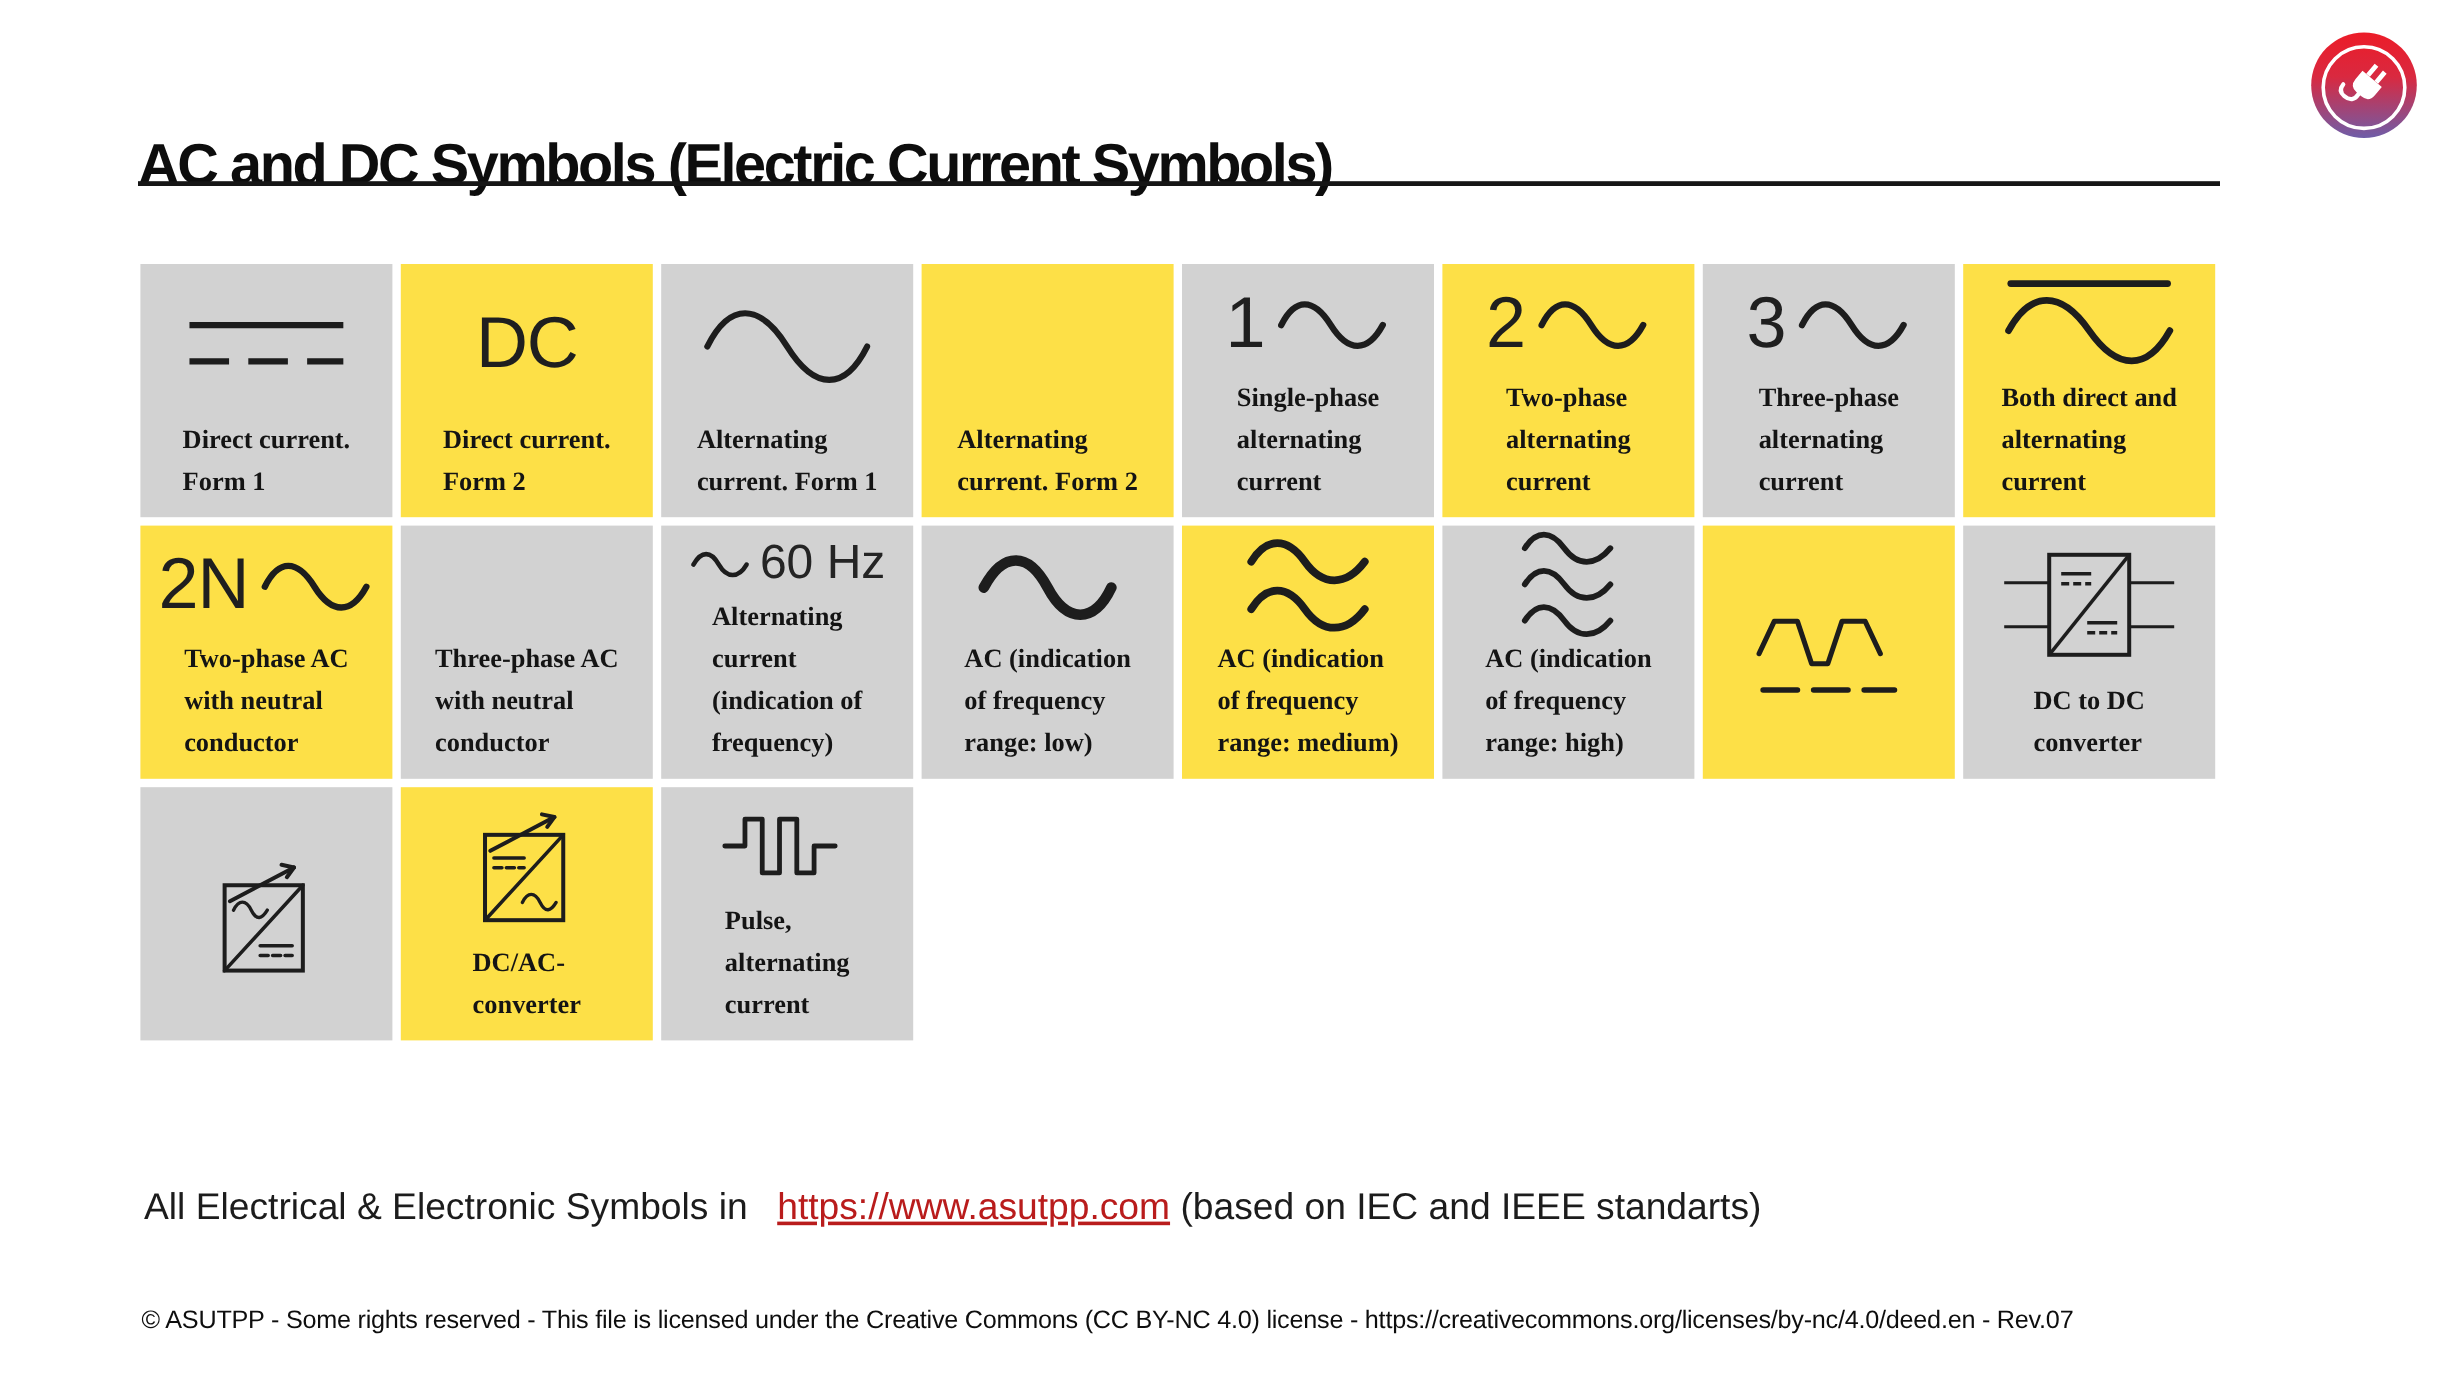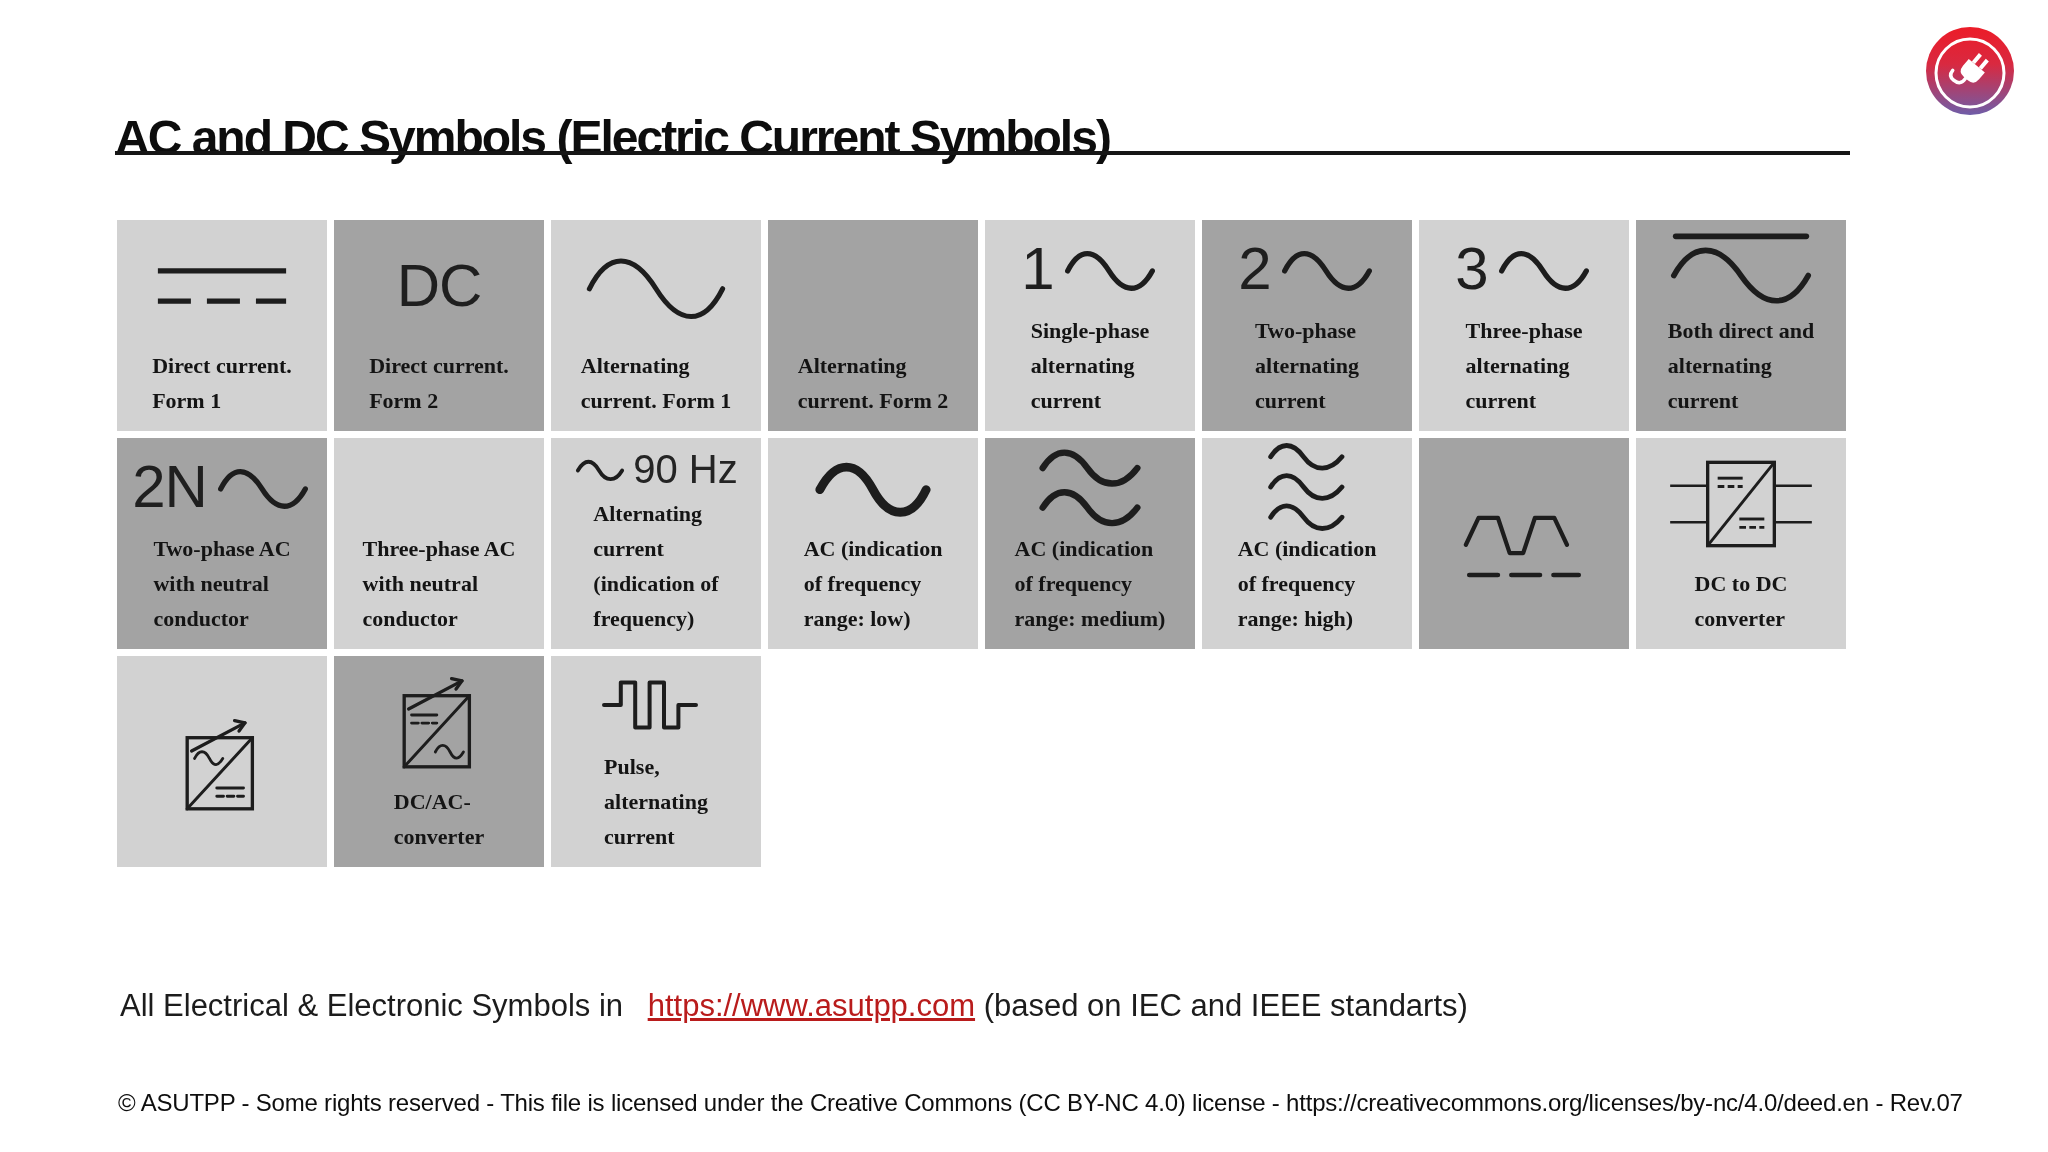--- a/index.html
+++ b/index.html
@@ -21,21 +21,21 @@
   .grid{
     position:absolute;left:117px;top:220px;
     display:grid;grid-template-columns:repeat(8,210px);grid-auto-rows:211px;
     column-gap:7px;row-gap:7px;
   }
   .cell{
     display:flex;flex-direction:column;align-items:center;justify-content:flex-end;
     box-sizing:border-box;padding:4px 4px 0 4px;
   }
   .cell.gray{background:#d2d2d2;}
-  .cell.white{background:#a3a3a3;}
+  .cell.white{background:#fde047;}
   .sym{
     flex:1;min-height:0;display:flex;align-items:center;justify-content:center;
     gap:7px;color:#1d1d1d;width:100%;
   }
   .sym svg{display:block;}
   .sym path,.sym line,.sym rect{stroke:#1d1d1d;fill:none;}
   .glyph-big{
     font-family:"Liberation Sans",sans-serif;font-size:60px;font-weight:400;
     letter-spacing:-1px;color:#1f1f1f;line-height:1;
   }
@@ -49,21 +49,21 @@
     color:#141414;margin-bottom:13px;
   }
   
   .note{
     position:absolute;left:120px;top:988px;font-size:31px;color:#1c1c1c;
     font-family:"Liberation Sans",sans-serif;white-space:nowrap;
   }
   .note .link{color:#b91c1c;text-decoration:underline;cursor:pointer;margin-left:16px;}
   
   .footer{
-    position:absolute;left:118px;top:1089px;font-size:24px;letter-spacing:-0.2px;
+    position:absolute;left:118px;top:1089px;font-size:21px;letter-spacing:-0.2px;
     color:#0e0e0e;font-family:"Liberation Sans",sans-serif;white-space:nowrap;
   }
 </style>
 </head>
 <body>
 
 <h1 class="title">AC and DC Symbols (Electric Current Symbols)</h1>
 <div class="title-rule"></div>
 
 <svg class="logo" viewBox="0 0 94 94">
@@ -172,21 +172,21 @@
     <div class="cell gray">
       <div class="label">Three-phase AC
 with neutral
 conductor</div>
     </div>
     <div class="cell gray">
       <div class="sym">
         <svg width="52" height="27" viewBox="0 0 54 28" stroke-linecap="round">
           <path d="M4,15 C11,3 19,3 26,15 S43,27 50,15" stroke-width="4"></path>
         </svg>
-        <span class="glyph-mid">90 Hz</span>
+        <span class="glyph-mid">60 Hz</span>
       </div>
       <div class="label">Alternating
 current
 (indication of
 frequency)</div>
     </div>
     <div class="cell gray">
       <div class="sym">
         <svg width="136" height="62" viewBox="0 0 140 70" stroke-linecap="round">
           <path d="M10,38 C28,4 52,4 70,38 S114,72 130,38" stroke-width="10"></path>

